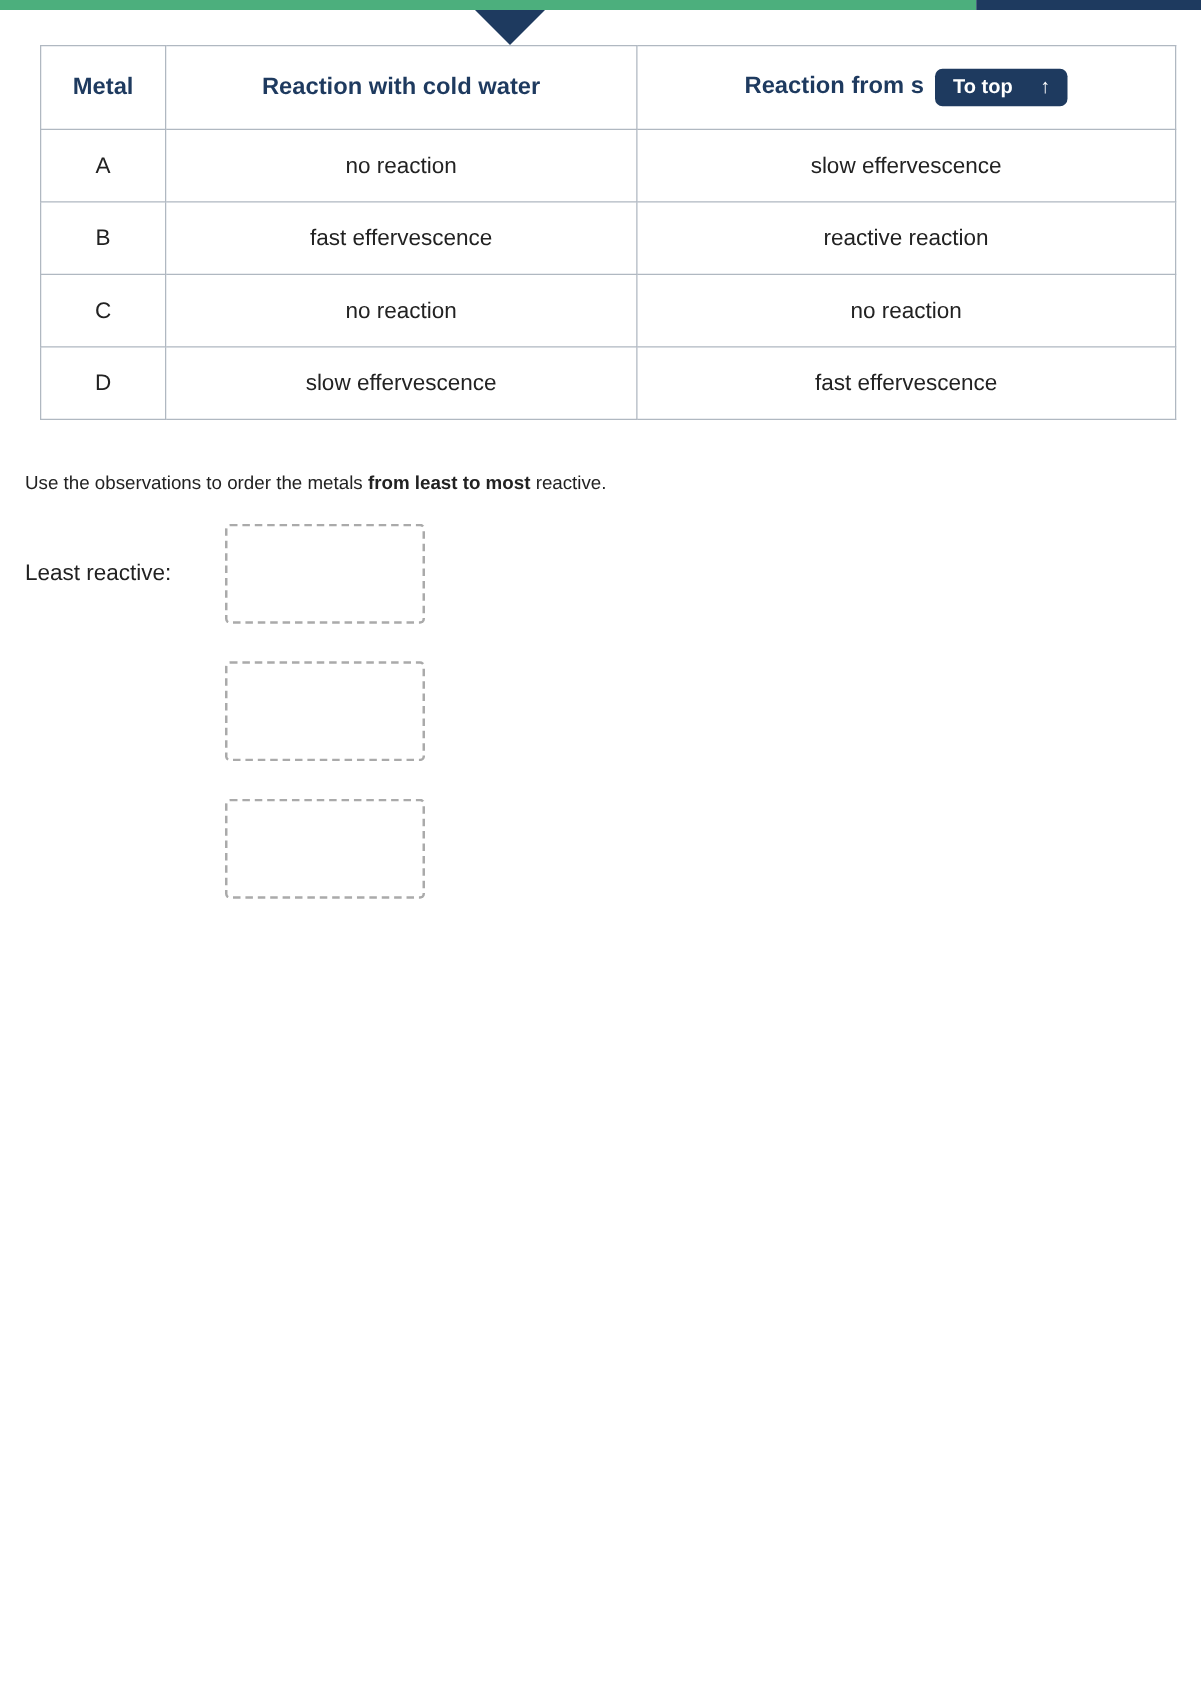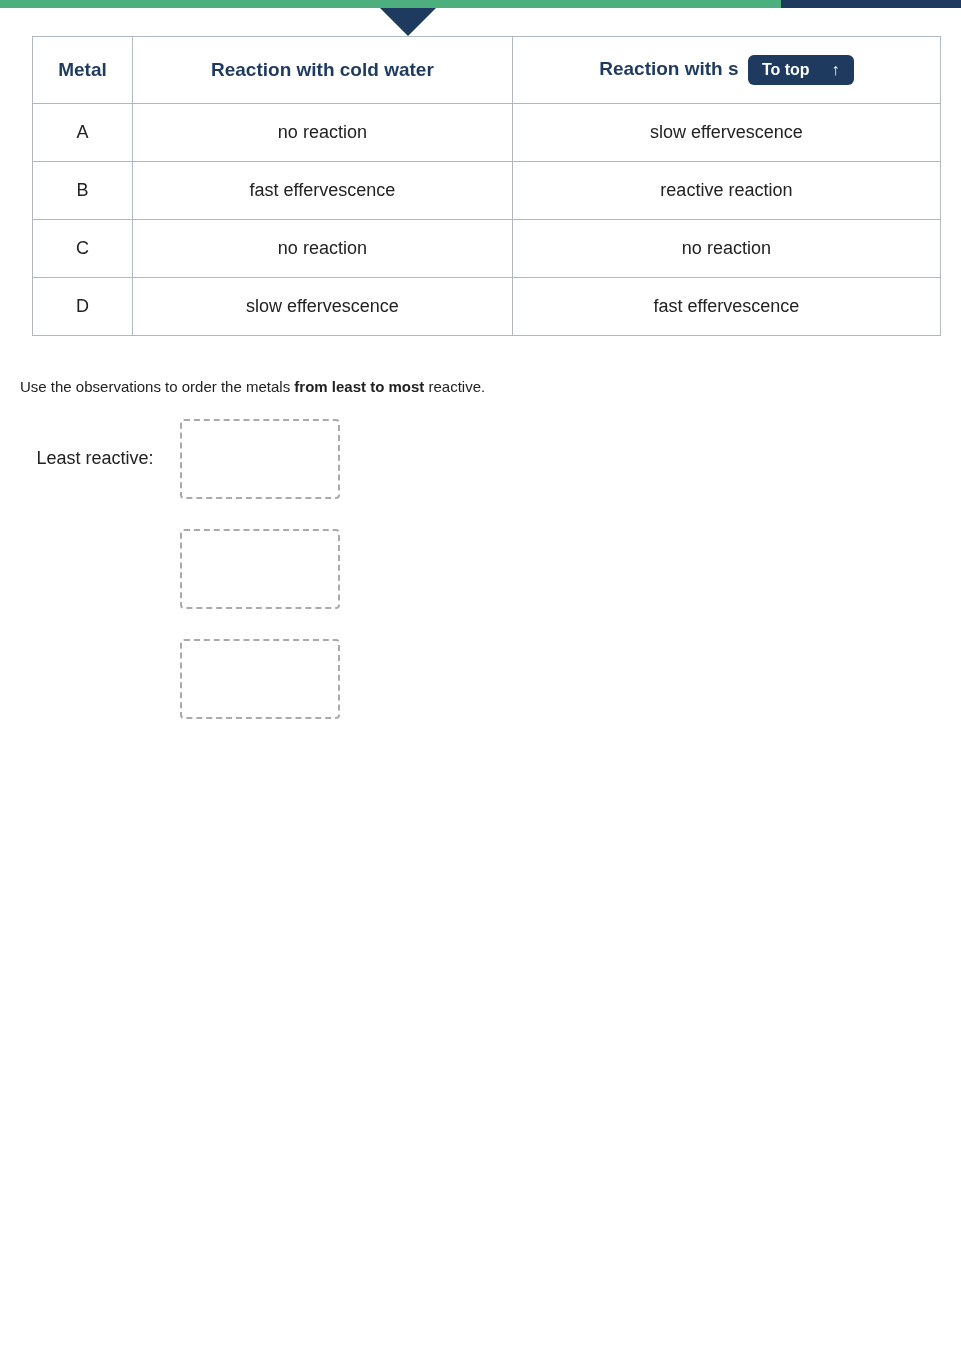--- a/index.html
+++ b/index.html
@@ -110,21 +110,21 @@
     .drop-zone-row {
       display: flex;
       align-items: center;
       margin-bottom: 30px;
     }
 
     .drop-zone-label {
       font-size: 18px;
       color: #222;
       min-width: 160px;
-      text-align: center;
+      text-align: left;
       padding-right: 10px;
     }
 
     .drop-zone-box {
       width: 160px;
       height: 80px;
       border: 2.5px dashed #aaaaaa;
       border-radius: 4px;
       background: transparent;
     }
@@ -148,21 +148,21 @@
   <div class="pointer"></div>
 </div>
 
 <div class="table-section">
   <table>
     <thead>
       <tr>
         <th>Metal</th>
         <th>Reaction with cold water</th>
         <th>
-          <span>Reaction with</span>
+          <span>Reaction from</span>
           <span> s</span>
           <span class="to-top-btn">
             <span>To top</span>
             <span>↑</span>
           </span>
         </th>
       </tr>
     </thead>
     <tbody>
       <tr>

